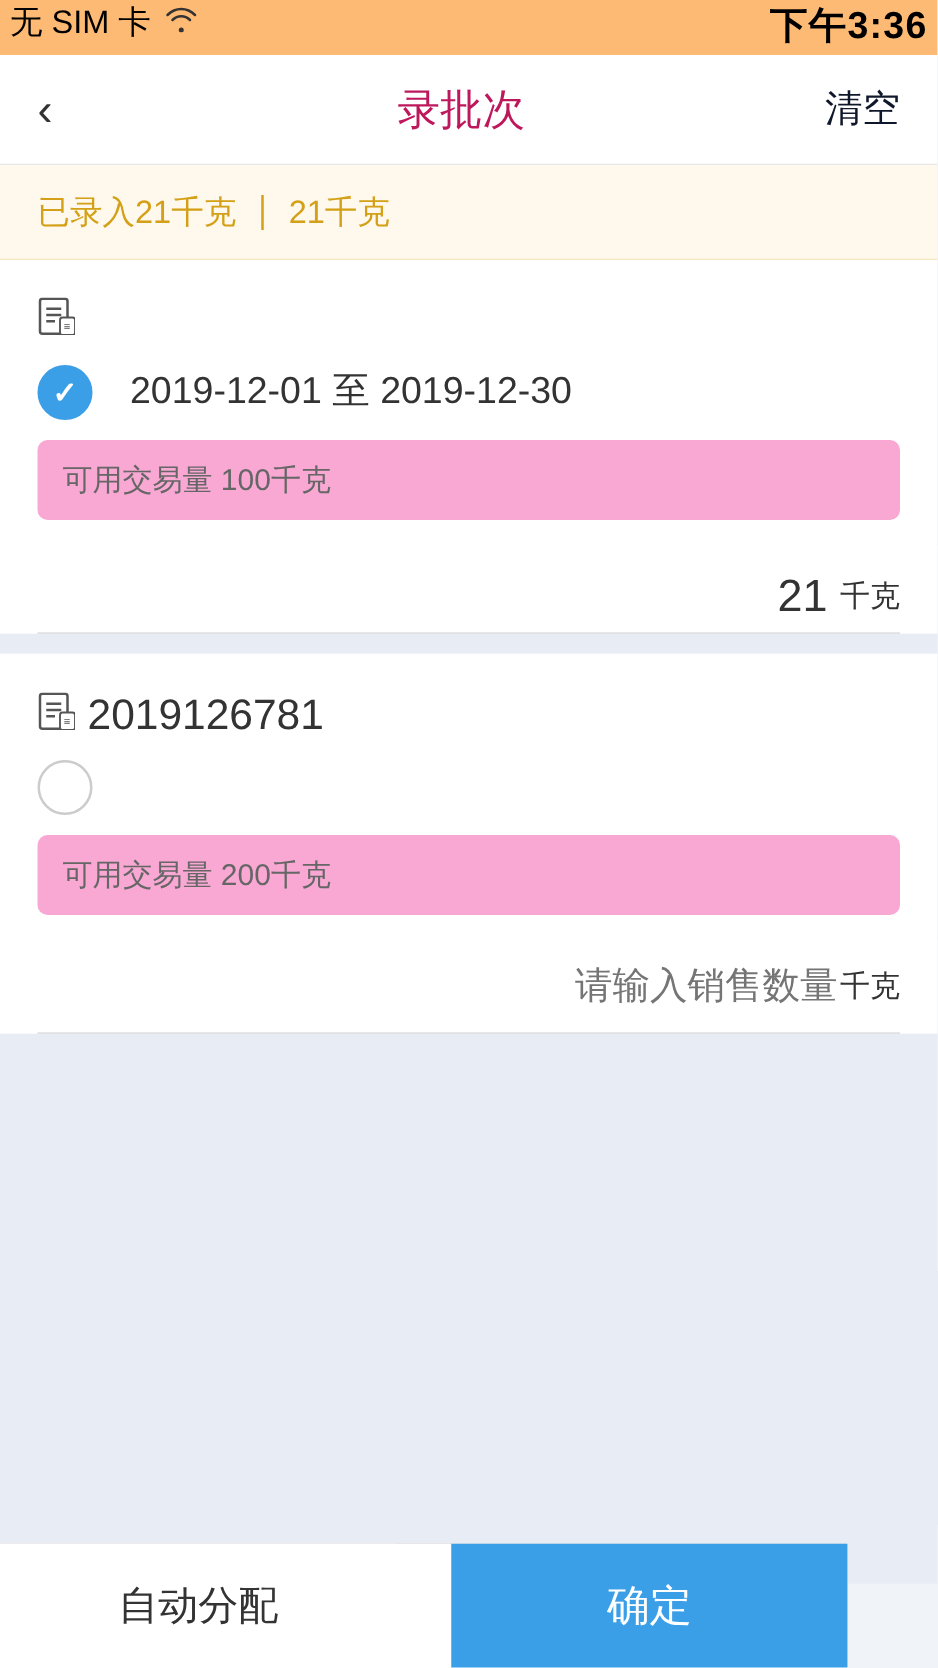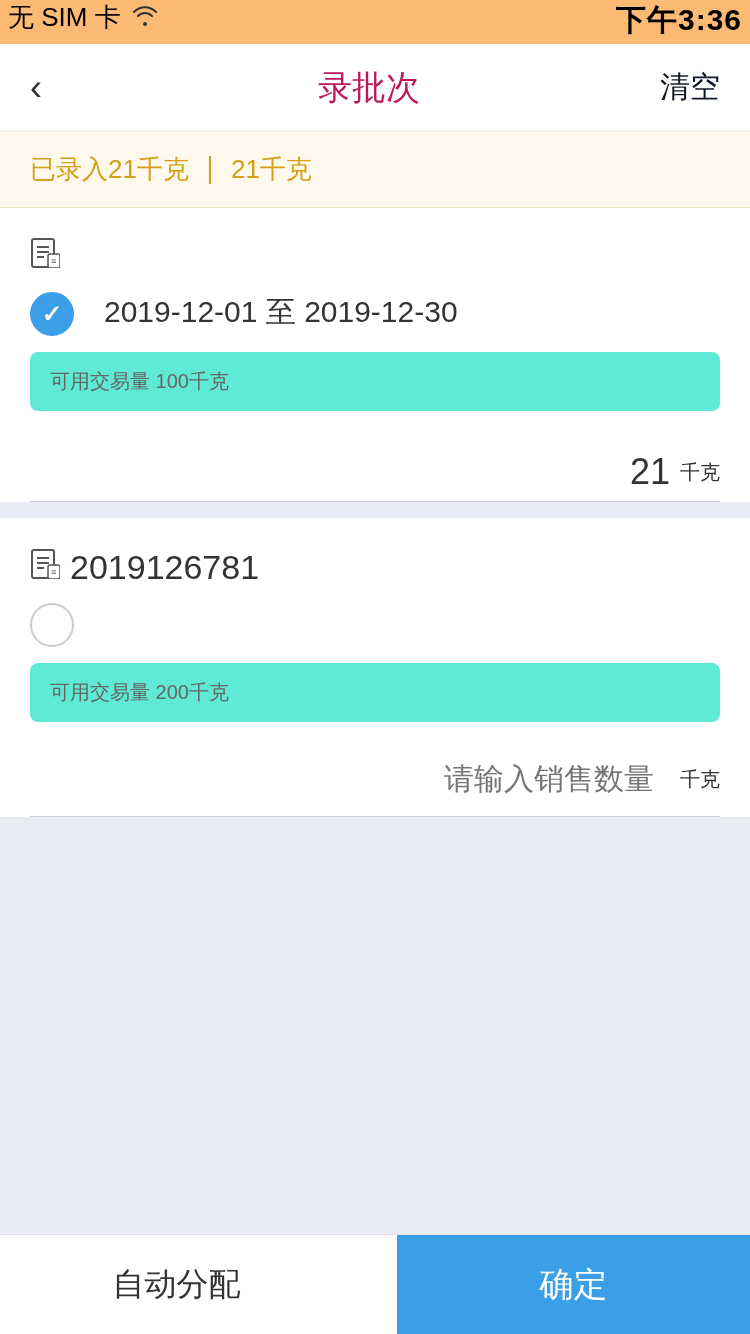--- a/index.html
+++ b/index.html
@@ -139,24 +139,24 @@
       content: '✓';
       color: #fff;
       font-size: 24px;
       font-weight: bold;
     }
     .batch-date {
       font-size: 30px;
       color: #333;
     }
     .available-qty-box {
-      background: #5eead4;
+      background: #f9a8d4;
       border-radius: 8px;
       padding: 16px 20px;
-      font-size: 20px;
+      font-size: 24px;
       color: #666;
       margin-bottom: 20px;
     }
     .quantity-row {
       display: flex;
       align-items: center;
       justify-content: flex-end;
       padding: 20px 30px 8px 30px;
       gap: 10px;
       background: #fff;
@@ -165,21 +165,21 @@
       font-size: 36px;
       color: #333;
       font-weight: 500;
       text-align: right;
       border: none;
       outline: none;
       background: transparent;
       width: 120px;
     }
     .quantity-unit {
-      font-size: 20px;
+      font-size: 24px;
       color: #333;
     }
     .quantity-underline {
       height: 1px;
       background: #d0d0d0;
       margin: 0 30px;
     }
 
     
     .section-divider {
@@ -190,21 +190,21 @@
     
     .batch-card-2 {
       background: #fff;
     }
 
     
     .input-row {
       display: flex;
       align-items: center;
       padding: 20px 30px;
-      gap: 26px;
+      gap: 2px;
       background: #fff;
     }
     .input-placeholder {
       font-size: 30px;
       color: #c0c0c0;
       text-align: right;
       flex: 1;
     }
     .input-underline {
       height: 1px;
@@ -217,21 +217,21 @@
       flex: 1;
       background: #e8edf5;
       min-height: 400px;
     }
 
     
     .bottom-bar {
       position: fixed;
       bottom: 0;
       left: 0;
-      width: 750px;
+      width: 678px;
       height: 100px;
       display: flex;
       background: #fff;
       border-top: 1px solid #e0e0e0;
     }
     .btn-auto {
       flex: 1;
       display: flex;
       align-items: center;
       justify-content: center;

